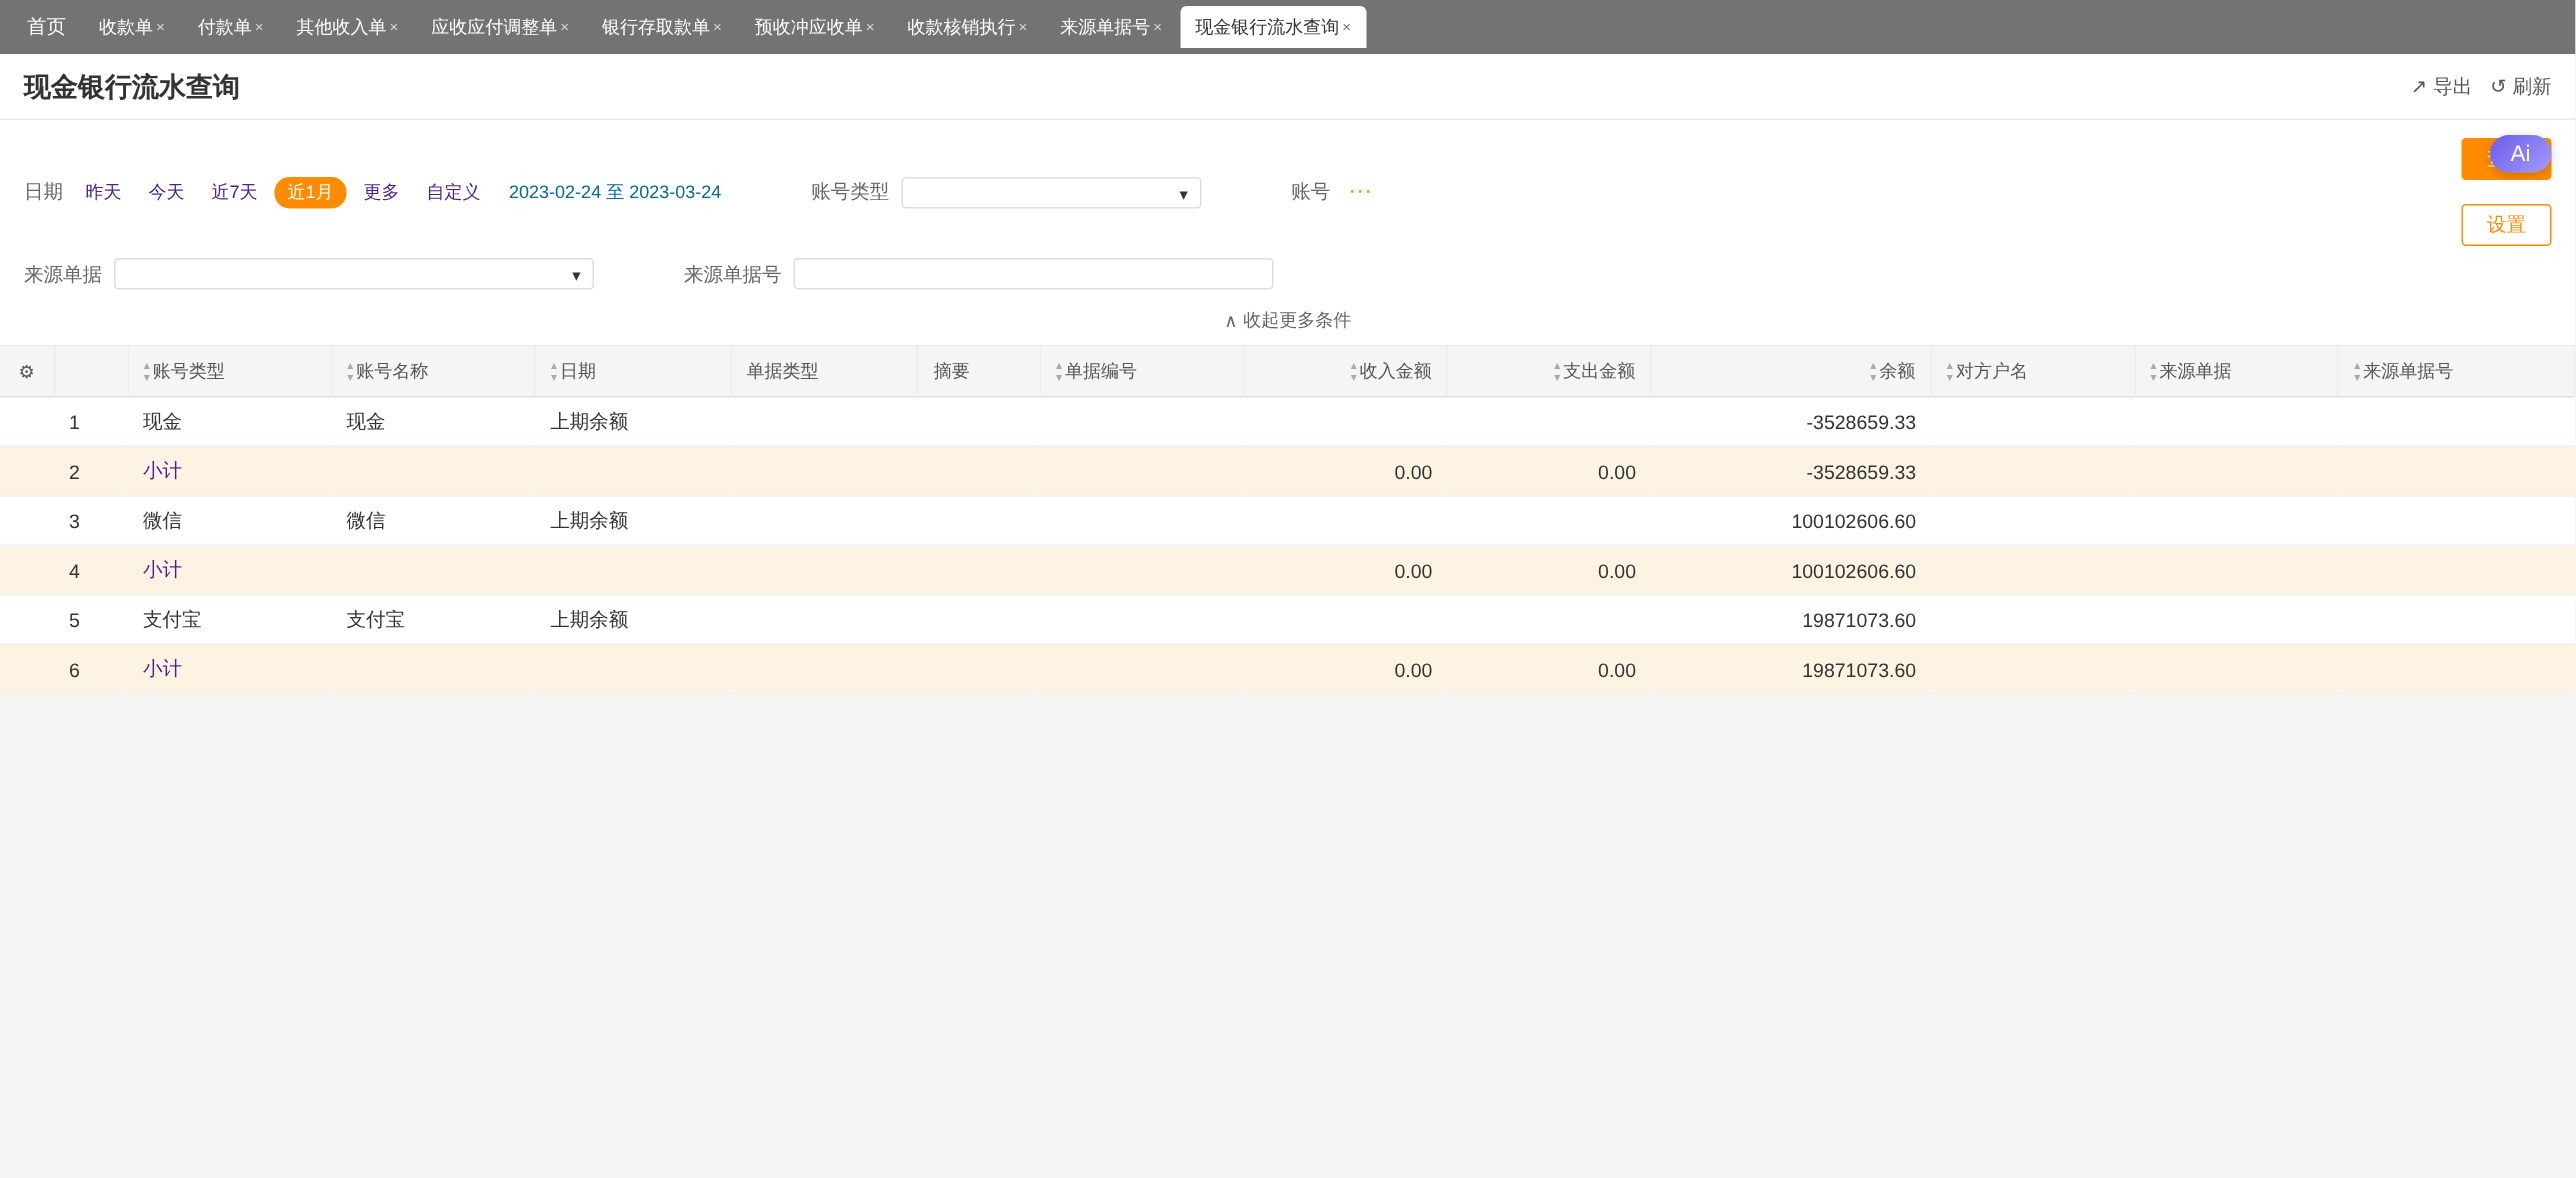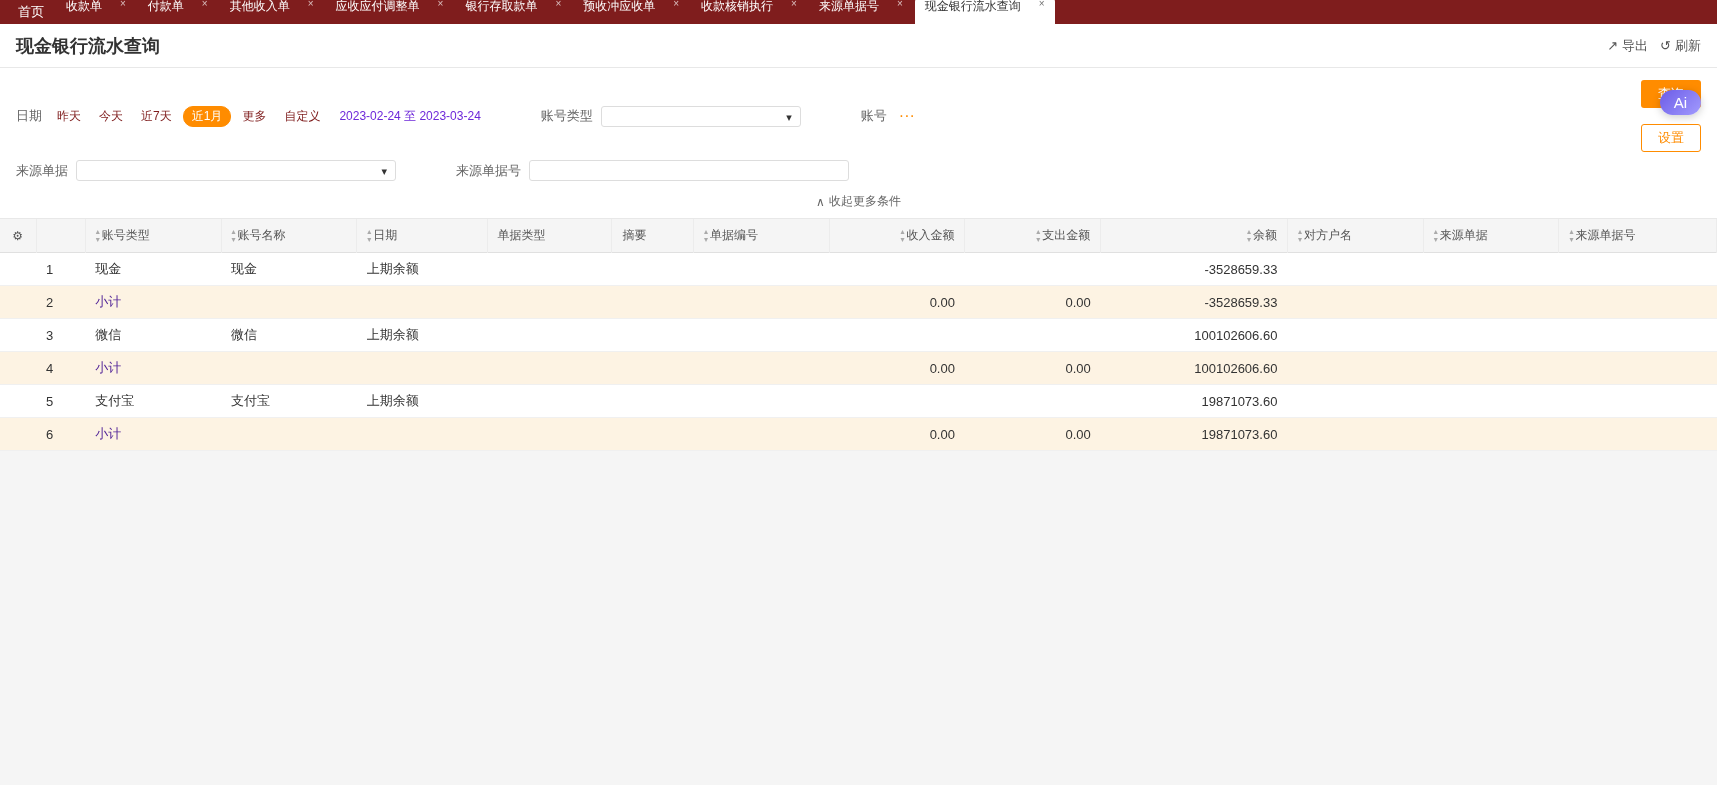--- a/index.html
+++ b/index.html
@@ -2,36 +2,37 @@
 <html><head>
   <meta charset="utf-8">
   <style>
     * { box-sizing: border-box; margin: 0; padding: 0; }
     body { font-family: "Microsoft YaHei", Arial, sans-serif; font-size: 13px; background: #f5f5f5; color: #333; }
 
     
     .top-nav {
       display: flex;
       align-items: center;
-      background: #7f1d1d;
-      height: 24px;
+      background: #737373;
+      height: 36px;
       padding: 0 8px;
       gap: 2px;
       overflow: hidden;
     }
     .nav-tab {
       display: flex;
+      align-items: center;
       padding: 0 10px;
       height: 28px;
       border-radius: 4px 4px 0 0;
       color: #fff;
       font-size: 12px;
       cursor: pointer;
       white-space: nowrap;
-      gap: 16px;
+      gap: 0;
     }
     .nav-tab.active {
       background: #fff;
       color: #333;
     }
     .nav-tab .close-x {
       font-size: 10px;
       opacity: 0.7;
       margin-left: 2px;
     }
@@ -97,33 +98,33 @@
     .date-shortcuts {
       display: flex;
       align-items: center;
       gap: 4px;
     }
     .date-btn {
       padding: 1px 6px;
       border-radius: 3px;
       cursor: pointer;
       font-size: 12px;
-      color: #7f1d1d;
+      color: #4c1d95;
       border: 1px solid transparent;
     }
     .date-btn.active {
       background: #ff8c00;
       color: #fff;
       border-color: #ff8c00;
       border-radius: 10px;
       padding: 1px 8px;
     }
     .date-range {
       font-size: 12px;
-      color: #6d28d9;
+      color: #0369a1;
       margin-left: 4px;
       text-align: center;
     }
     .filter-select {
       display: flex;
       align-items: center;
       border: 1px solid #ddd;
       border-radius: 3px;
       padding: 2px 8px;
       min-width: 180px;

